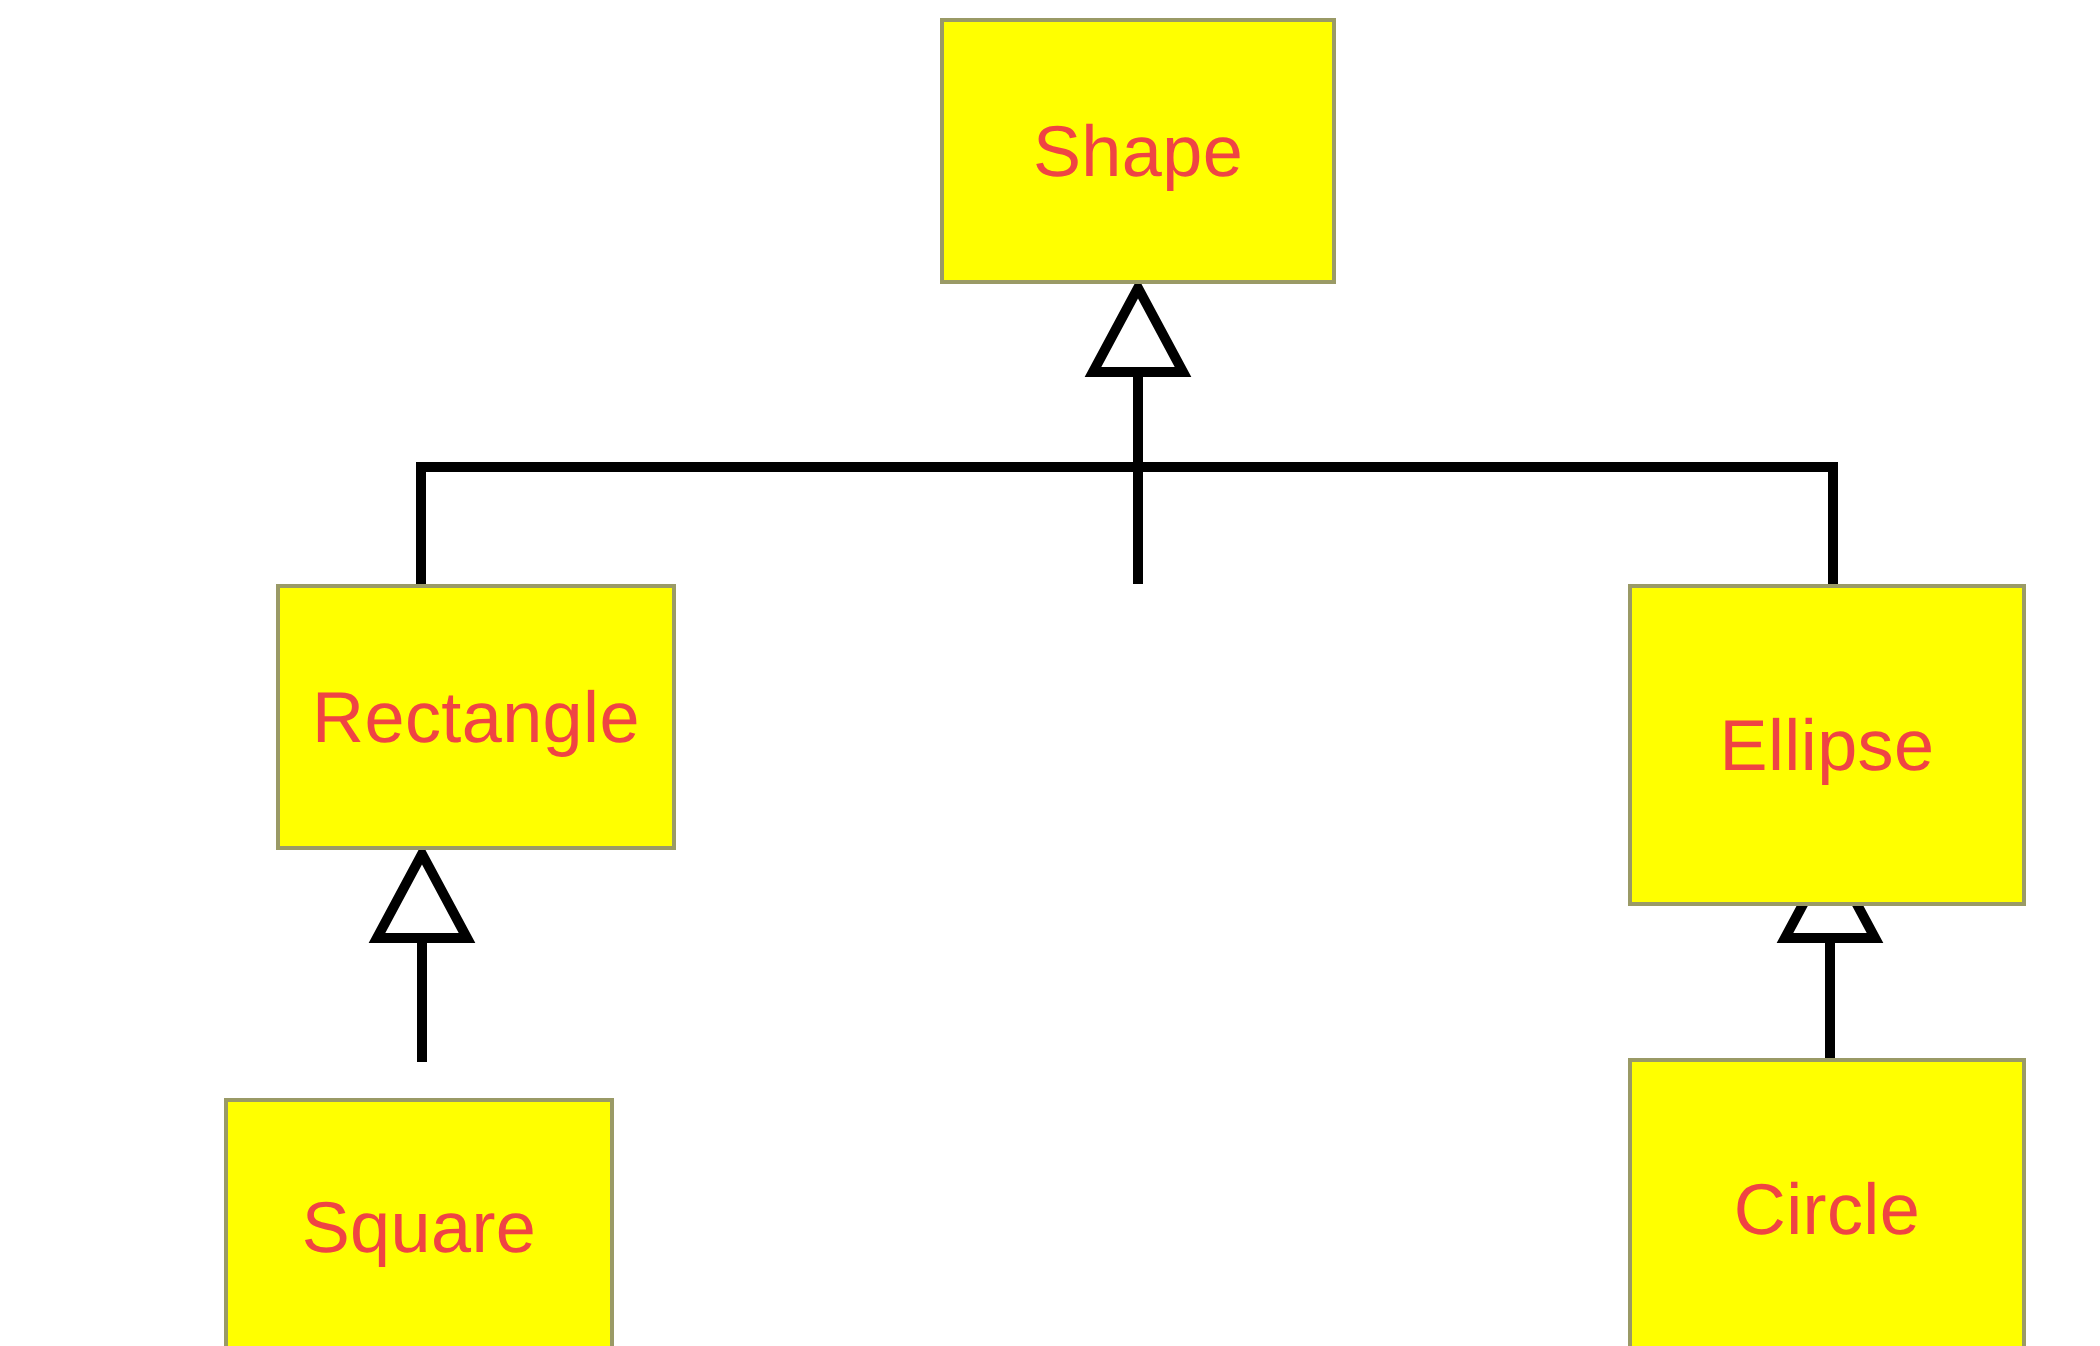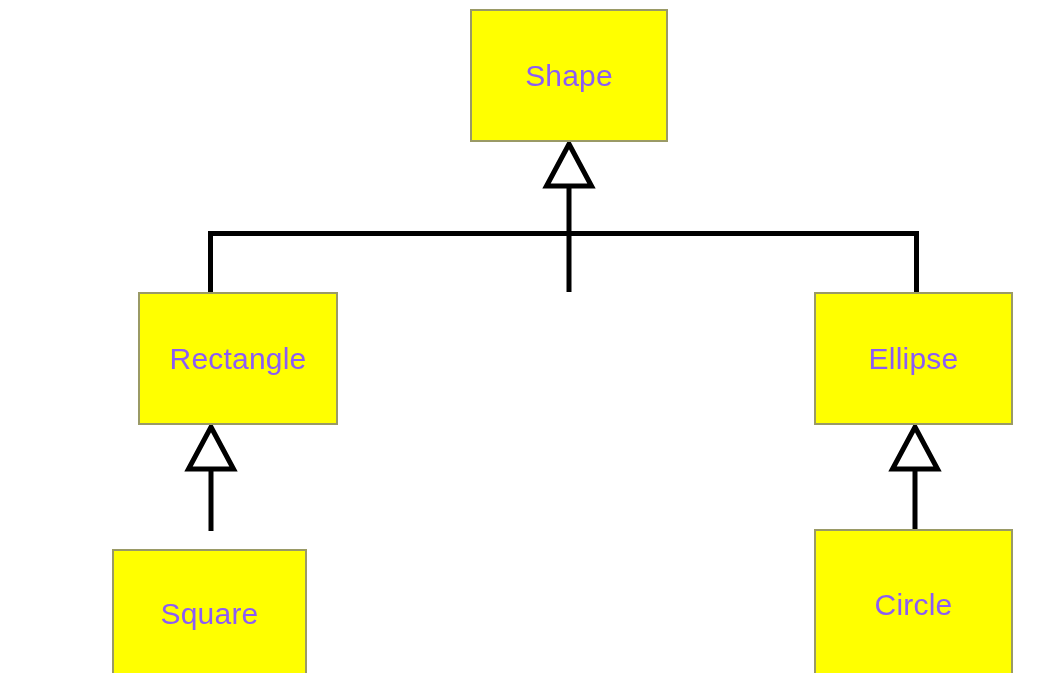--- a/index.html
+++ b/index.html
@@ -30,23 +30,23 @@
     box-sizing: border-box;
     background: #FFFF00;
     border: 2px solid #9a9a66;
     display: flex;
     align-items: center;
     justify-content: center;
     z-index: 5;
   }
   .uml-class-name {
     font-family: "Liberation Sans", sans-serif;
-    font-size: 30px;
+    font-size: 36px;
     line-height: 1;
-    color: #8b5cf6;
+    color: #ef4444;
     font-weight: 400;
     letter-spacing: 0.2px;
     text-align: center;
     user-select: none;
     white-space: nowrap;
   }
   .gen-line {
     stroke: #000000;
     stroke-width: 5;
     stroke-linecap: butt;
@@ -92,21 +92,21 @@
 
   <div class="uml-class-box" style="left:470px; top:9px; width:198px; height:133px;">
     <span class="uml-class-name">Shape</span>
   </div>
 
   <div class="uml-class-box" style="left:110px; top:292px; width:200px; height:133px;margin-left:28px;">
     <span class="uml-class-name">Rectangle</span>
   </div>
 
 
-  <div class="uml-class-box" style="left:814px; top:292px; width:199px; height:133px;">
+  <div class="uml-class-box" style="left:814px; top:292px; width:199px; height:161px;">
     <span class="uml-class-name">Ellipse</span>
   </div>
 
   <div class="uml-class-box" style="left:112px; top:549px; width:195px; height:130px;">
     <span class="uml-class-name">Square</span>
   </div>
 
   <div class="uml-class-box" style="left:814px; top:529px; width:199px; height:151px;">
     <span class="uml-class-name">Circle</span>
   </div>

